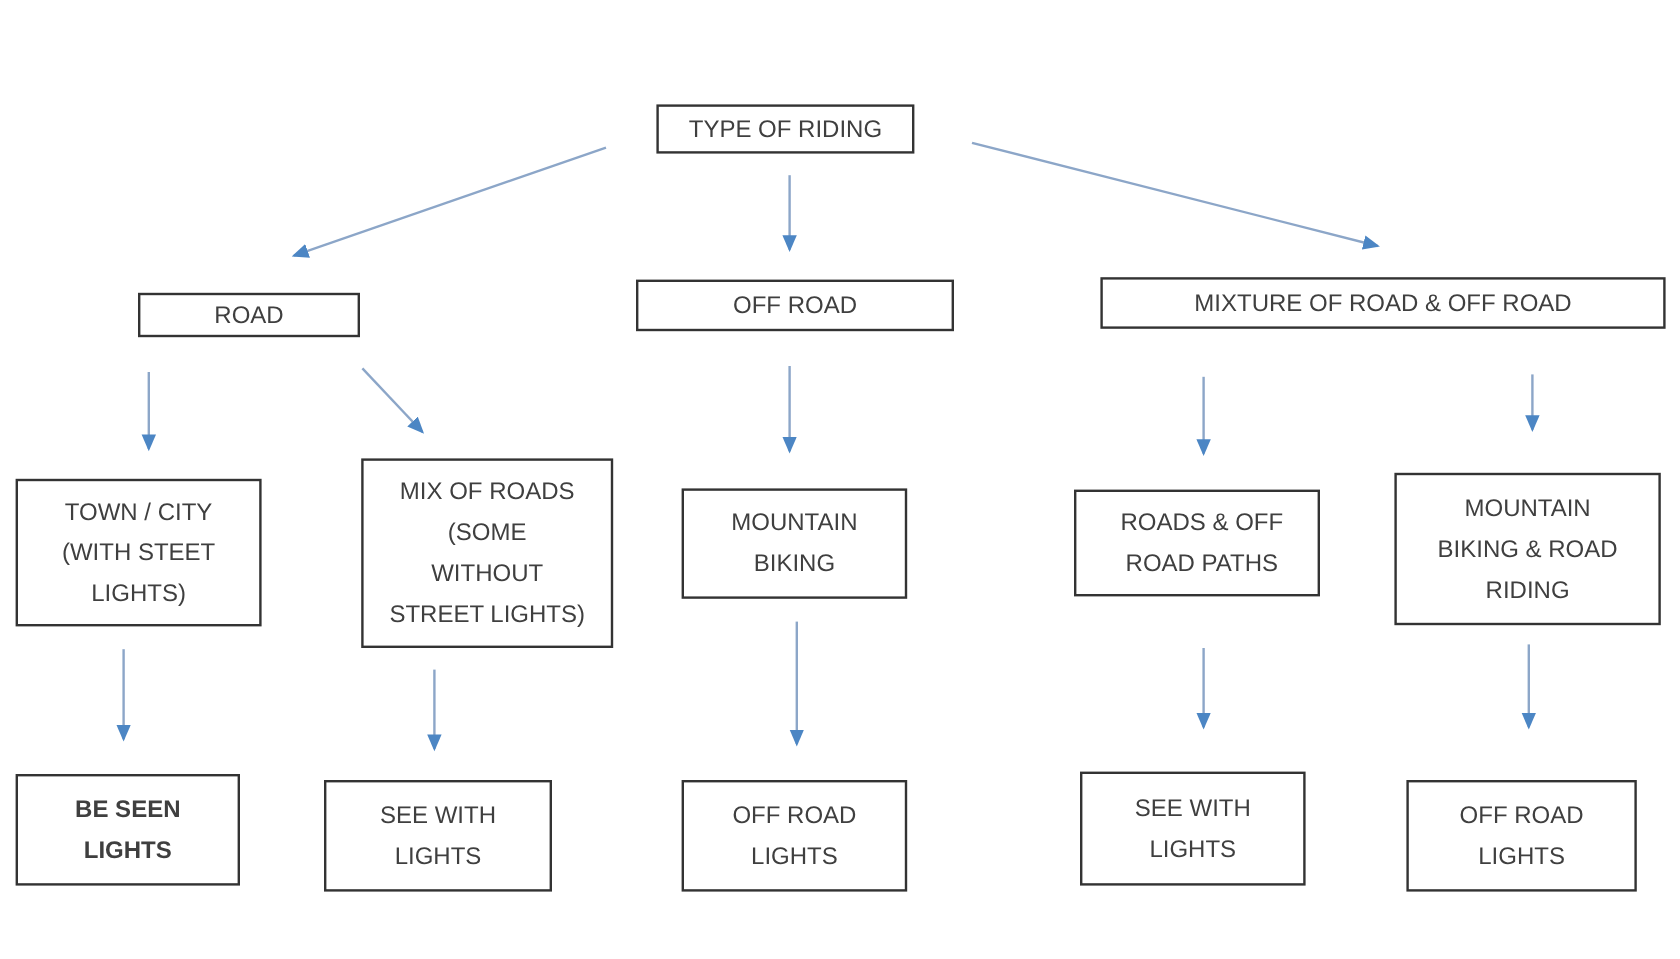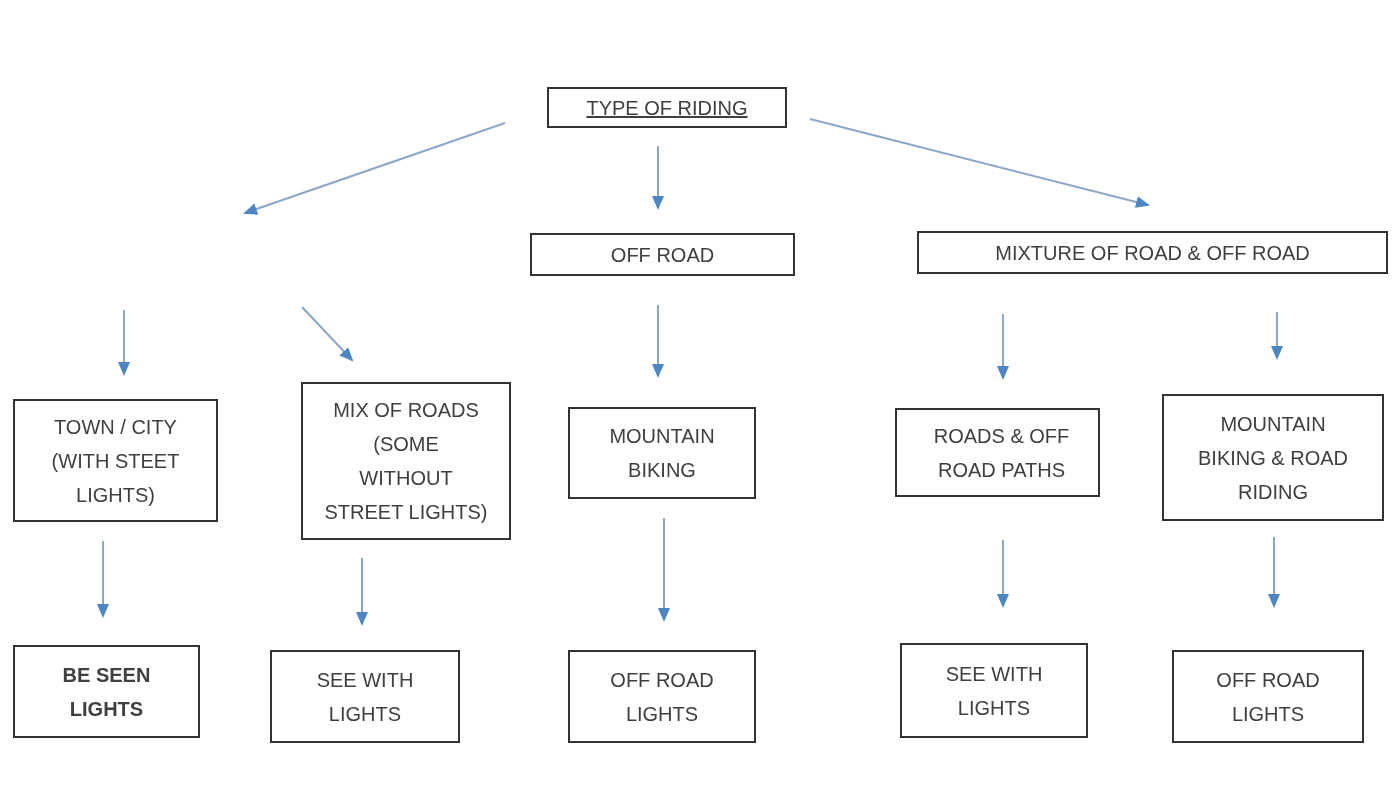--- a/index.html
+++ b/index.html
@@ -35,21 +35,21 @@
     text-align: center;
     font-size: 20px;
     line-height: 1.7;
     white-space: pre-line;
     z-index: 1;
     padding: 2px 8px;
   }
   .node.single { line-height: 1.2; }
 
   
-  #n-type-of-riding            { left: 547px;  top: 87px;  width: 240px; height: 41px; text-decoration: underline;  }
+  #n-type-of-riding            { left: 547px;  top: 87px;  width: 215px; height: 41px;  }
   #n-road                      { left: 115px;  top: 244px; width: 185px; height: 37px;  }
   #n-off-road                  { left: 530px;  top: 233px; width: 265px; height: 43px;  }
   #n-mixture                   { left: 917px;  top: 231px; width: 471px; height: 43px;  }
   #n-town-city                 { left: 13px;   top: 399px; width: 205px; height: 123px; }
   #n-mix-of-roads              { left: 261px;  top: 382px; width: 210px; height: 158px; }
   #n-mountain-biking           { left: 568px;  top: 407px; width: 188px; height: 92px;  }
   #n-roads-off-road-paths      { left: 895px;  top: 408px; width: 205px; height: 89px; padding-left: 16px;  }
   #n-mtb-road-riding           { left: 1162px; top: 394px; width: 222px; height: 127px; }
   #n-be-seen-lights            { left: 13px;   top: 645px; width: 187px; height: 93px;  }
   #n-see-with-lights-road      { left: 270px;  top: 650px; width: 190px; height: 93px;  }
@@ -77,20 +77,21 @@
     <line class="edge" x1="1003" y1="314" x2="1003" y2="378" stroke-width="2" marker-end="url(#arrowhead)" stroke="#8CA6C8"></line>
     <line class="edge" x1="1277" y1="312" x2="1277" y2="358" stroke-width="2" marker-end="url(#arrowhead)" stroke="#8CA6C8"></line>
     <line class="edge" x1="103" y1="541" x2="103" y2="616" stroke-width="2" marker-end="url(#arrowhead)" stroke="#8CA6C8"></line>
     <line class="edge" x1="362" y1="558" x2="362" y2="624" stroke-width="2" marker-end="url(#arrowhead)" stroke="#8CA6C8"></line>
     <line class="edge" x1="664" y1="518" x2="664" y2="620" stroke-width="2" marker-end="url(#arrowhead)" stroke="#8CA6C8"></line>
     <line class="edge" x1="1003" y1="540" x2="1003" y2="606" stroke-width="2" marker-end="url(#arrowhead)" stroke="#8CA6C8"></line>
     <line class="edge" x1="1274" y1="537" x2="1274" y2="606" stroke-width="2" marker-end="url(#arrowhead)" stroke="#8CA6C8"></line>
   </svg>
 
   <div class="node single" id="n-type-of-riding" style="border-color: rgb(51, 51, 51); color: rgb(63, 63, 63);">TYPE OF RIDING</div>
+  <div class="node single" id="n-road" style="border-color: rgb(51, 51, 51); color: rgb(63, 63, 63);">ROAD</div>
   <div class="node single" id="n-off-road" style="border-color: rgb(51, 51, 51); color: rgb(63, 63, 63);">OFF ROAD</div>
   <div class="node" id="n-town-city" style="border-color: rgb(51, 51, 51); color: rgb(63, 63, 63);">TOWN / CITY
 (WITH STEET
 LIGHTS)</div>
 
   <div class="node single" id="n-mixture" style="border-color: rgb(51, 51, 51); color: rgb(63, 63, 63);">MIXTURE OF ROAD &amp; OFF ROAD</div>
   <div class="node" id="n-mix-of-roads" style="border-color: rgb(51, 51, 51); color: rgb(63, 63, 63); margin-left: 40px;">MIX OF ROADS
 (SOME
 WITHOUT
 STREET LIGHTS)</div>

